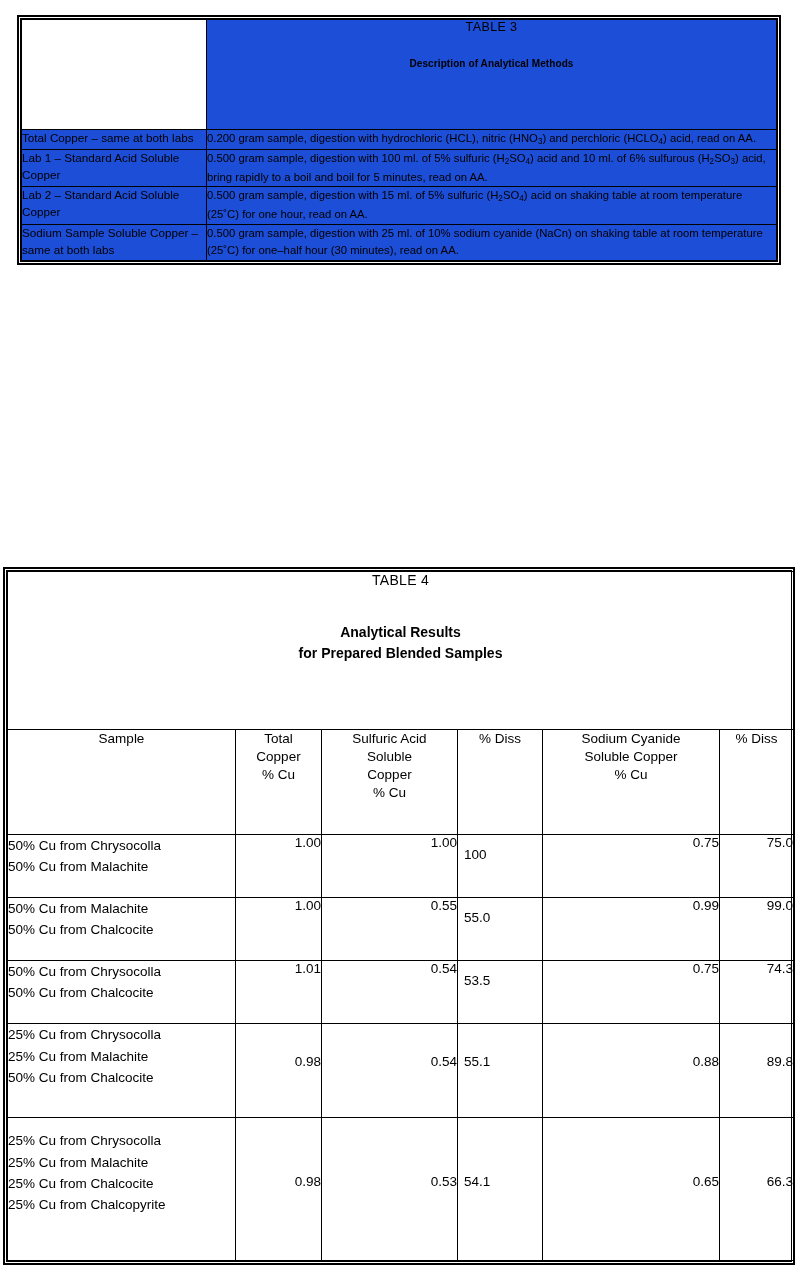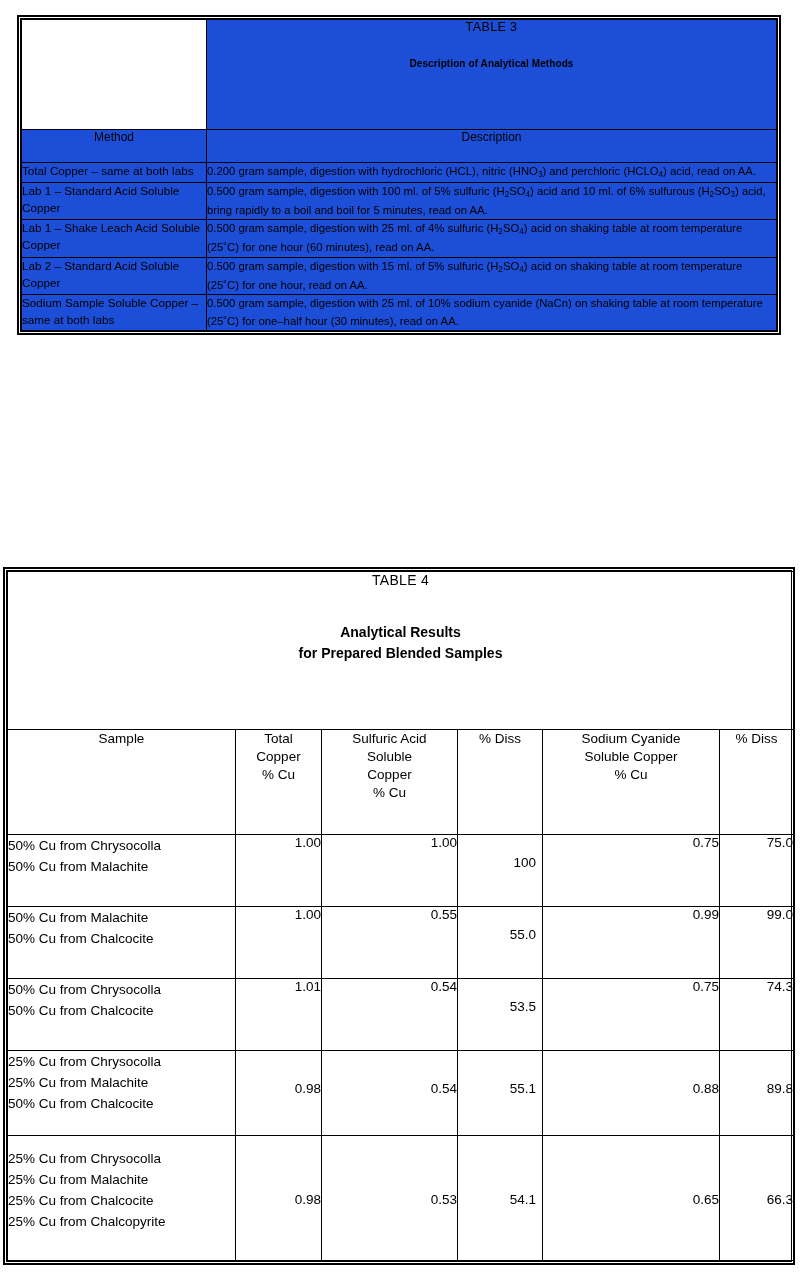--- a/index.html
+++ b/index.html
@@ -135,22 +135,22 @@
     line-height: 1.56;
     padding: 8px 6px 8px 7px;
     text-align: left;
   }
   .t4-num {
     font-size: 13.5px;
     padding: 8px 12px 8px 6px;
     text-align: right;
   }
   .t4-num.mid {
-    text-align: right;
-    padding: 20px 6px;
+    text-align: left;
+    padding: 12px 6px;
   }
 
   .c-sample { width: 228px; }
   .c-total  { width: 86px; }
   .c-sulf   { width: 136px; }
   .c-diss1  { width: 85px; }
   .c-nacn   { width: 177px; }
   .c-diss2  { width: 74px; }
 </style>
 </head>
@@ -163,36 +163,28 @@
       <col>
     </colgroup>
     <tbody>
       <tr>
         <td class="t3-blankcell"></td>
         <td class="t3-titlecell">
           <div class="t3-title-main">TABLE 3</div>
           <div class="t3-title-sub">Description of Analytical Methods</div>
         </td>
       </tr>
-      <tr>
-        <td class="t3-hdr">Method</td>
-        <td class="t3-hdr">Description</td>
-      </tr>
 
       <tr>
         <td class="t3-method">Total Copper – same at both labs</td>
         <td class="t3-desc">0.200 gram sample, digestion with hydrochloric (HCL), nitric (HNO<sub>3</sub>) and perchloric (HCLO<sub>4</sub>) acid, read on AA.</td>
       </tr>
       <tr>
         <td class="t3-method">Lab 1 – Standard Acid Soluble Copper</td>
         <td class="t3-desc">0.500 gram sample, digestion with 100 ml. of 5% sulfuric (H<sub>2</sub>SO<sub>4</sub>) acid and 10 ml. of 6% sulfurous (H<sub>2</sub>SO<sub>3</sub>) acid, bring rapidly to a boil and boil for 5 minutes, read on AA.</td>
-      </tr>
-      <tr>
-        <td class="t3-method">Lab 1 – Shake Leach Acid Soluble Copper</td>
-        <td class="t3-desc">0.500 gram sample, digestion with 25 ml. of 4% sulfuric (H<sub>2</sub>SO<sub>4</sub>) acid on shaking table at room temperature (25˚C) for one hour (60 minutes), read on AA.</td>
       </tr>
       <tr>
         <td class="t3-method">Lab 2 – Standard Acid Soluble Copper</td>
         <td class="t3-desc">0.500 gram sample, digestion with 15 ml. of 5% sulfuric (H<sub>2</sub>SO<sub>4</sub>) acid on shaking table at room temperature (25˚C) for one hour, read on AA.</td>
       </tr>
       <tr>
         <td class="t3-method">Sodium Sample Soluble Copper – same at both labs</td>
         <td class="t3-desc">0.500 gram sample, digestion with 25 ml. of 10% sodium cyanide (NaCn) on shaking table at room temperature (25˚C) for one–half hour (30 minutes), read on AA.</td>
       </tr>
     </tbody>

